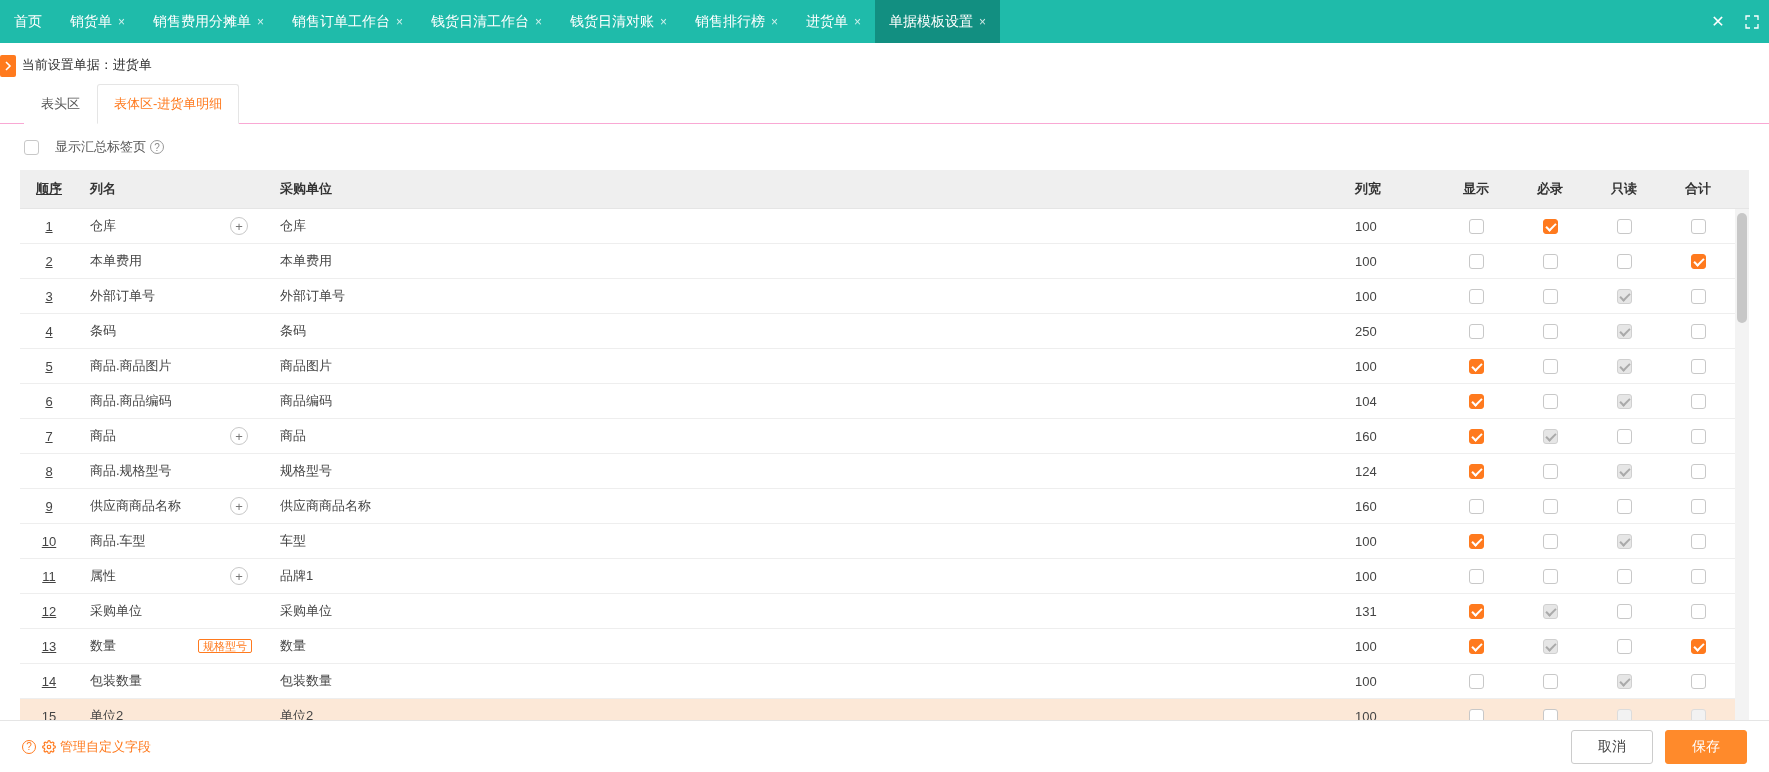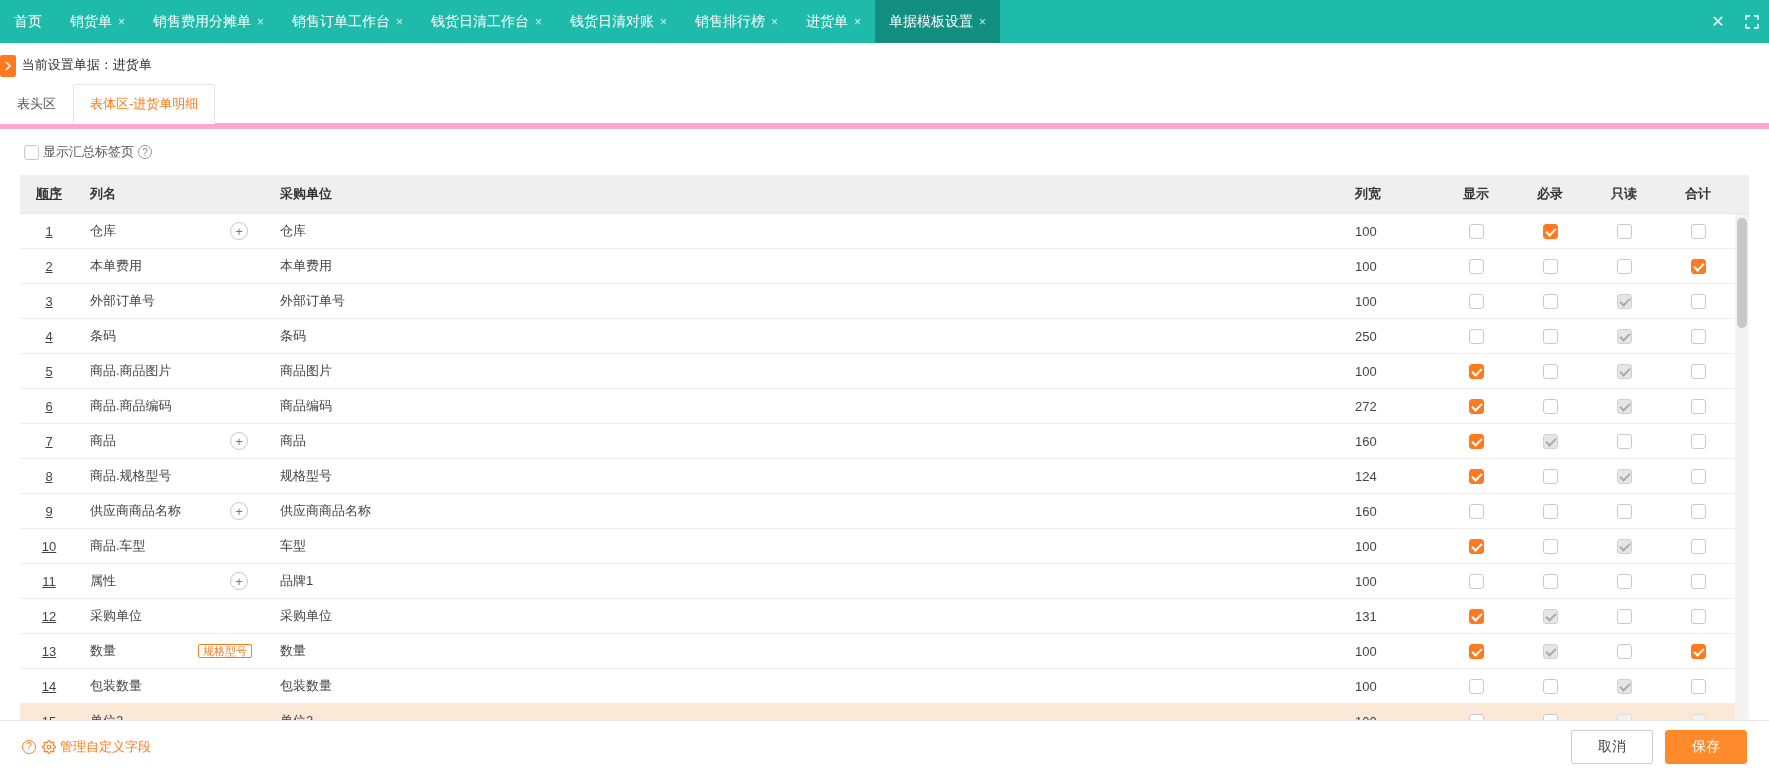--- a/index.html
+++ b/index.html
@@ -9,26 +9,26 @@
   .tab-item { display: flex; align-items: center; padding: 0 14px; cursor: pointer; font-size: 14px; white-space: nowrap; }
   .tab-item.active { background: #128f81; }
   .tab-close { margin-left: 6px; font-size: 12px; opacity: 0.8; }
   .topbar-right { position: absolute; right: 0; display: flex; height: 100%; }
   .topbar-icon { width: 34px; display: flex; align-items: center; justify-content: center; cursor: pointer; font-size: 16px; }
 
   .orange-tag { background: #ff7a1e; color: #fff; width: 16px; height: 22px; display: inline-flex; align-items: center; justify-content: center; border-radius: 2px; vertical-align: middle; }
   .context-row { padding: 12px 0 6px 0; font-size: 13px; color: #333; }
   .context-row .label { margin-left: 2px; }
 
-  .sub-tabs { display: flex; border-bottom: 6px solid #f9a8d4; margin-top: 0; }
+  .sub-tabs { display: flex; border-bottom: 1px solid #f9a8d4; margin-top: 0; padding-left: 24px; }
   .sub-tab { padding: 10px 16px; cursor: pointer; color: #555; border: 1px solid transparent; border-bottom: none; position: relative; top: 1px; background: #fff; }
   .sub-tab.active { color: #ff7a1e; border: 1px solid #e5e5e5; border-bottom: 1px solid #fff; border-radius: 3px 3px 0 0; }
 
   .option-row { display: flex; align-items: center; padding: 14px 24px; color: #555; }
-  .option-row label { margin-left: 4px; margin-right: 4px; }
+  .option-row label { margin-left: 16px; margin-right: 4px; }
   .help-icon { display: inline-flex; width: 14px; height: 14px; border: 1px solid #999; border-radius: 50%; align-items: center; justify-content: center; font-size: 10px; color: #888; cursor: pointer; }
 
   .table-wrap { padding: 0 20px; }
   .tbl { width: 100%; border-collapse: collapse; table-layout: fixed; }
   .tbl thead th { background: #efefef; font-weight: 600; color: #333; text-align: left; padding: 10px 12px; border-bottom: 1px solid #e5e5e5; }
   .tbl tbody td { padding: 8px 12px; border-bottom: 1px solid #eee; color: #444; }
   .tbl tbody tr.hover-row td { background: #fce8d7; }
   .col-seq { width: 58px; text-align: center; }
   .col-name { width: 190px; }
   .col-disp { }
@@ -235,21 +235,21 @@
         </tr>
         <tr>
           <td class="col-seq">6</td>
           <td class="col-name">
             <div class="col-name-inner">
               <span>商品.商品编码</span>
               <span></span>
             </div>
           </td>
           <td class="col-disp">商品编码</td>
-          <td class="col-width">272</td>
+          <td class="col-width">104</td>
           <td class="col-chk"><input type="checkbox" class="chk" checked="" style=""></td>
           <td class="col-chk"><input type="checkbox" class="chk" style=""></td>
           <td class="col-chk"><input type="checkbox" class="chk" disabled="" checked="" style=""></td>
           <td class="col-chk"><input type="checkbox" class="chk" style=""></td>
         </tr>
         <tr>
           <td class="col-seq">7</td>
           <td class="col-name">
             <div class="col-name-inner">
               <span>商品</span>

